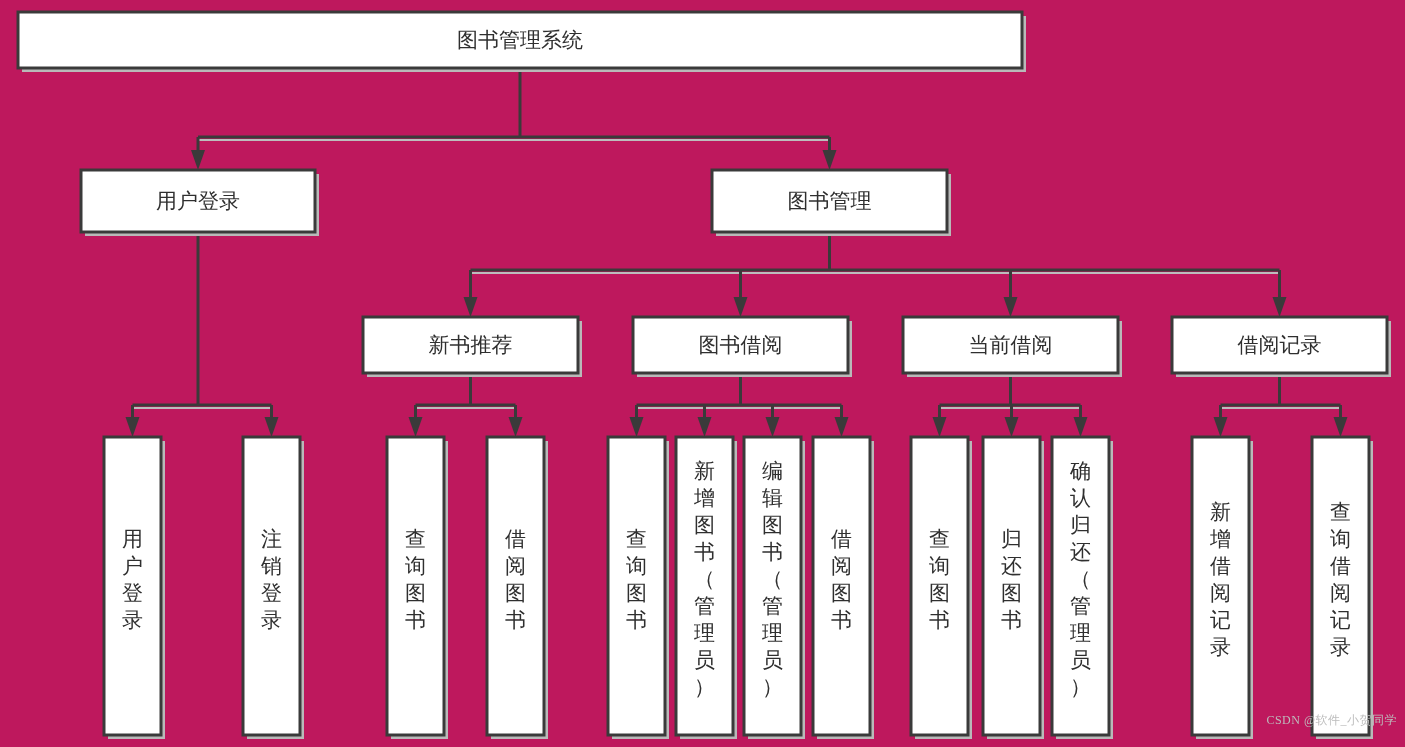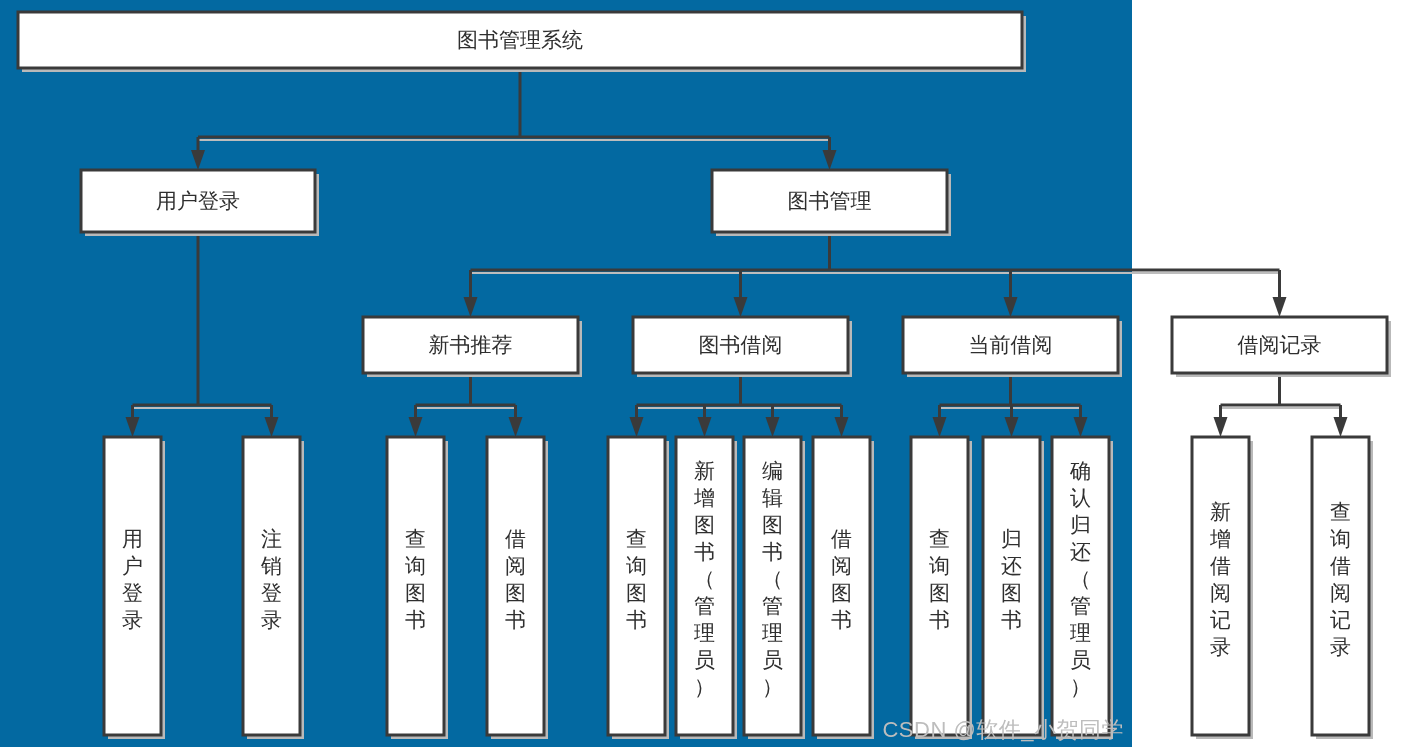--- a/index.html
+++ b/index.html
@@ -9,23 +9,23 @@
     background: #ffffff;
   }
   body {
     width: 1405px;
     height: 747px;
     font-family: "DejaVu Sans", "Liberation Sans", sans-serif;
     overflow: hidden;
   }
   #diagram-root {
     position: relative;
-    width: 1132px;
+    width: 1405px;
     height: 747px;
-    background: #0369a1;
+    background: #be185d;
   }
   svg#tree-svg {
     position: absolute;
     left: 0;
     top: 0;
     width: 1405px;
     height: 747px;
     display: block;
   }
   .node-rect {
@@ -59,23 +59,23 @@
   }
   .node-label-vertical {
     fill: #2f2f2f;
     font-family: "DejaVu Sans", "Liberation Sans", sans-serif;
     font-size: 21px;
     text-anchor: middle;
   }
   .watermark {
     position: absolute;
     right: 8px;
-    bottom: 2px;
-    font-family: Liberation Sans, sans-serif;
-    font-size: 22px;
+    bottom: 18px;
+    font-family: Liberation Serif, serif;
+    font-size: 12px;
     color: #bdbdbd;
     letter-spacing: 0.5px;
     white-space: nowrap;
     user-select: none;
   }
 </style>
 </head>
 <body>
 
 <div id="diagram-root">

